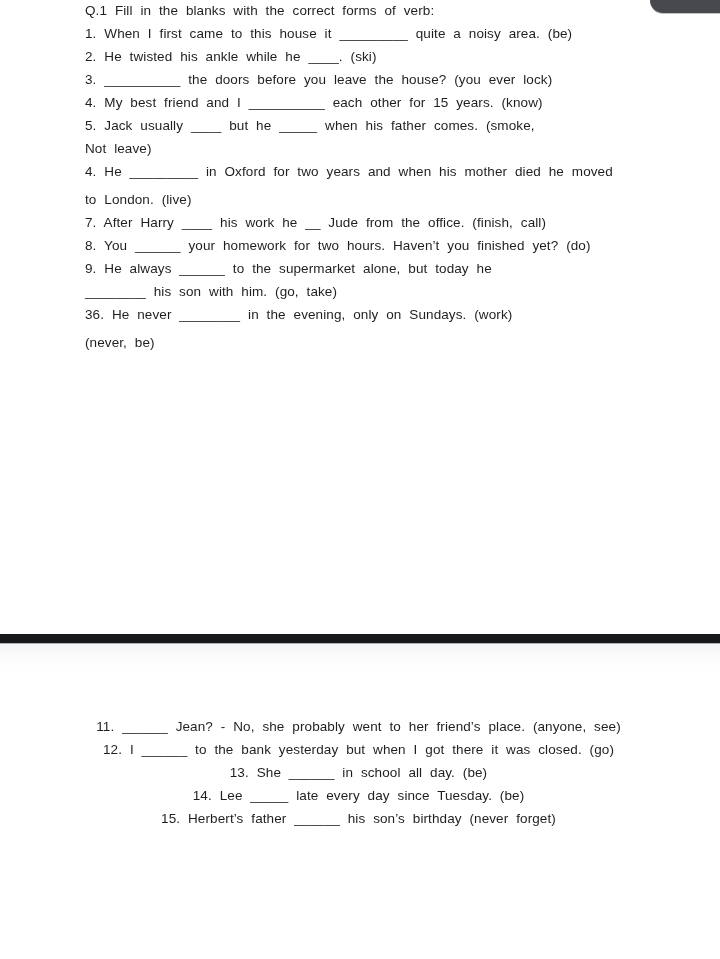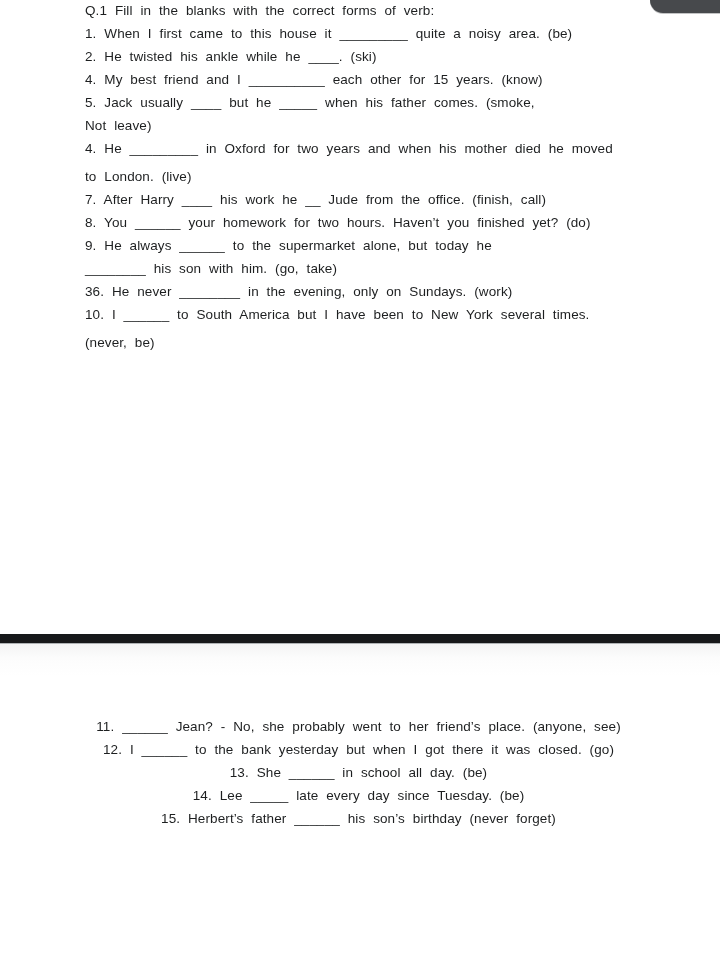--- a/index.html
+++ b/index.html
@@ -59,31 +59,31 @@
 </head>
 <body>
 
 <div class="corner-tab"></div>
 
 <div class="page page1">
   <p class="heading">Q.1 Fill in the blanks with the correct forms of verb:</p>
   <div id="section1">
       <p class="line normal">1. When I first came to this house it _________ quite a noisy area. (be)</p>
       <p class="line normal">2. He twisted his ankle while he ____. (ski)</p>
+      <p class="line normal">3. __________ the doors before you leave the house? (you ever lock)</p>
       <p class="line normal">4. My best friend and I __________ each other for 15 years. (know)</p>
       <p class="line normal">5. Jack usually ____ but he _____ when his father comes. (smoke,</p>
       <p class="line normal">Not leave)</p>
       <p class="line normal">4. He _________ in Oxford for two years and when his mother died he moved</p>
       <p class="line tight">to London. (live)</p>
       <p class="line normal">7. After Harry ____ his work he __ Jude from the office. (finish, call)</p>
       <p class="line normal">8. You ______ your homework for two hours. Haven’t you finished yet? (do)</p>
       <p class="line normal">9. He always ______ to the supermarket alone, but today he</p>
       <p class="line normal">________ his son with him. (go, take)</p>
       <p class="line normal">36. He never ________ in the evening, only on Sundays. (work)</p>
-      <p class="line normal">10. I ______ to South America but I have been to New York several times.</p>
       <p class="line tight">(never, be)</p>
     </div>
 </div>
 
 <div class="page-break"></div>
 
 <div class="page page2">
   <div id="section2">
       <p class="line normal">11. ______ Jean? - No, she probably went to her friend’s place. (anyone, see)</p>
       <p class="line normal">12. I ______ to the bank yesterday but when I got there it was closed. (go)</p>

